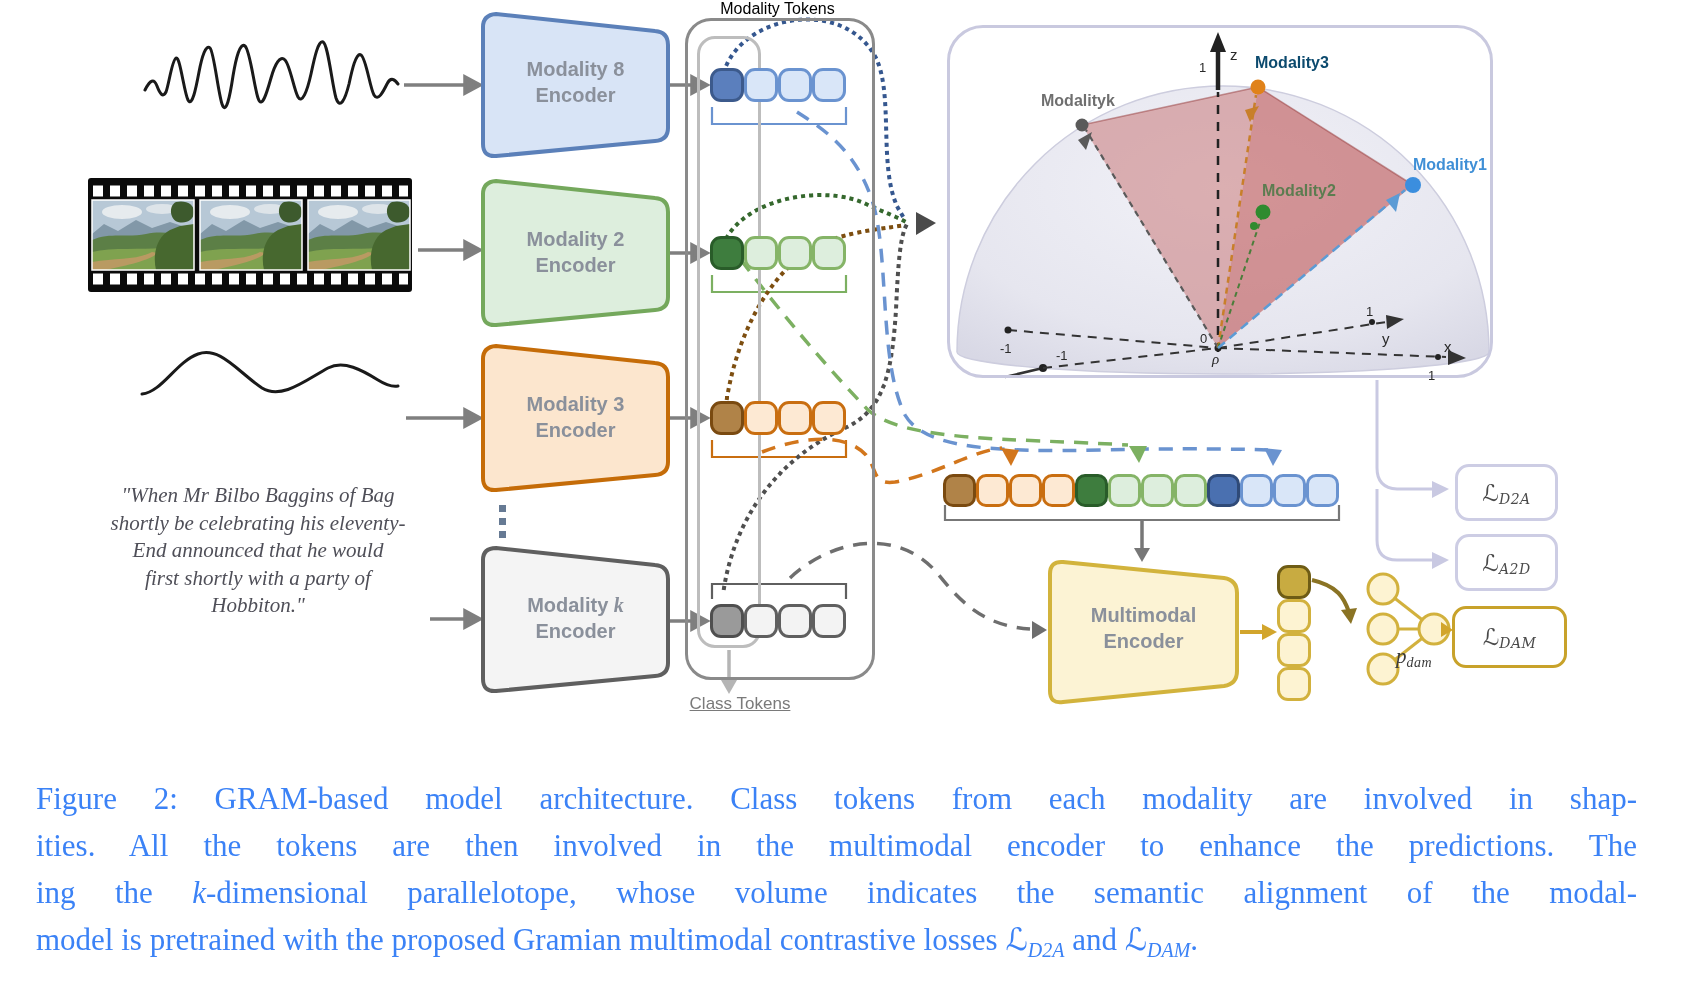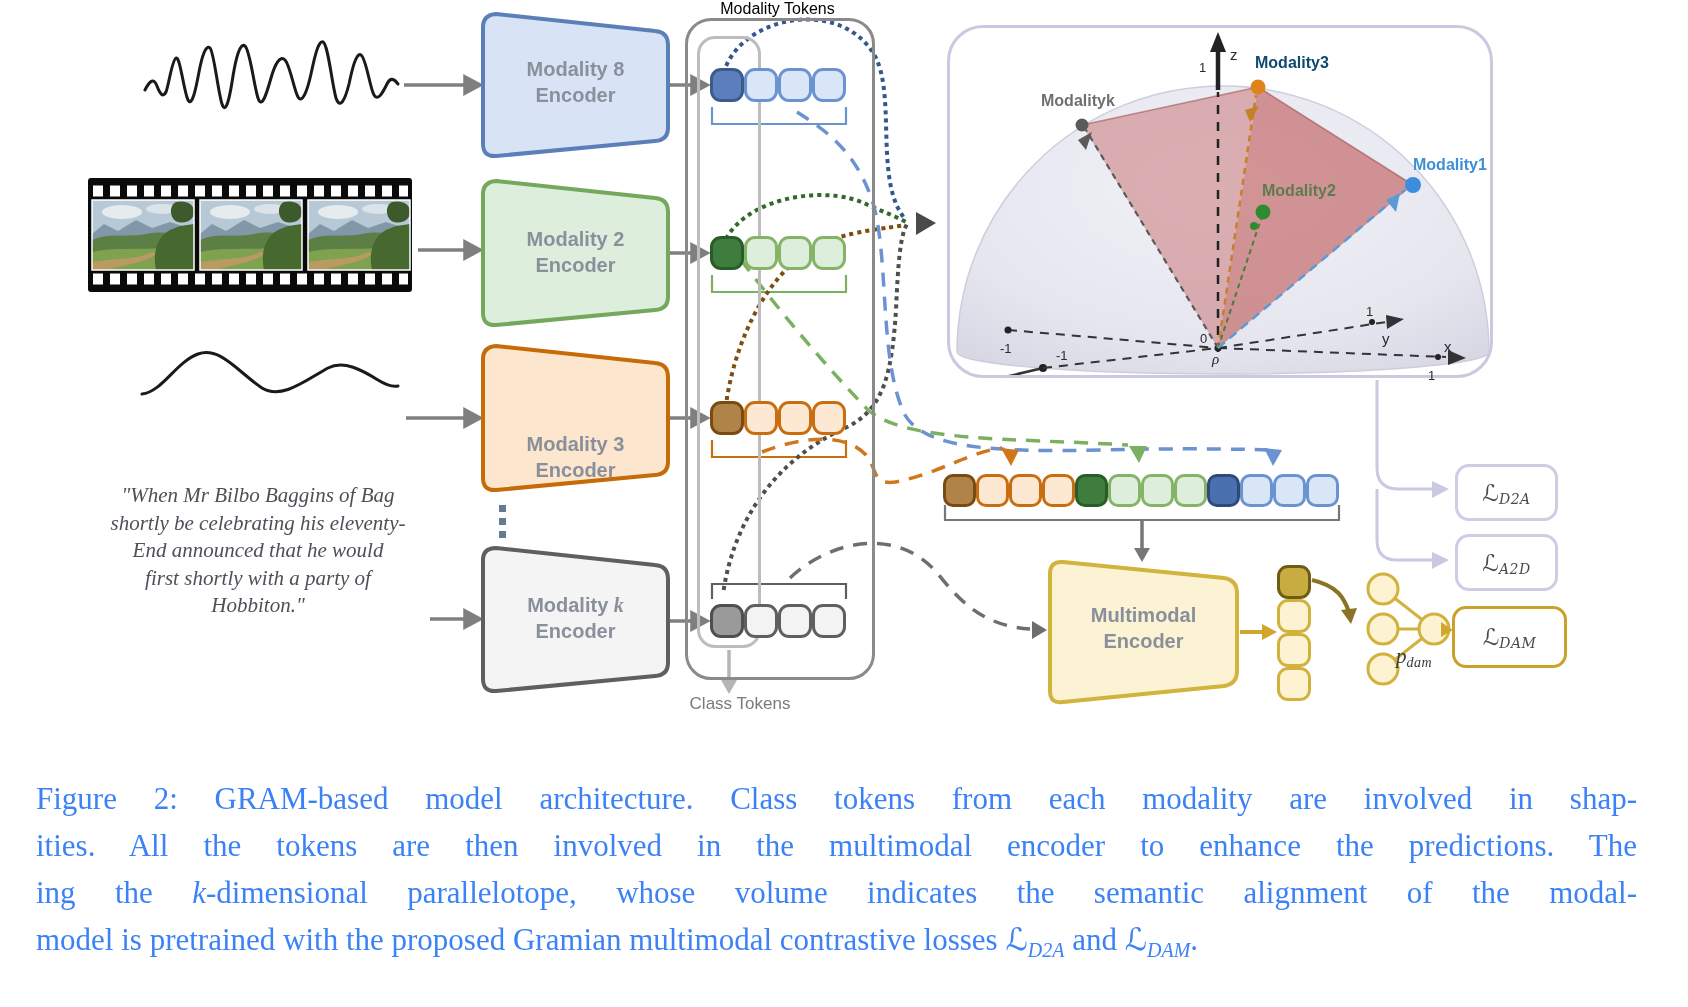--- a/index.html
+++ b/index.html
@@ -27,21 +27,21 @@
   .tk-g-l { background:#ddeedd; border-color:#85b467; }
   .tk-o-d { background:#b08348; border-color:#7a4a10; }
   .tk-o-l { background:#fde9d3; border-color:#c96e10; }
   .tk-k-d { background:#9a9a9a; border-color:#4f4f4f; }
   .tk-k-l { background:#f3f3f3; border-color:#5f5f5f; }
   .tk-y-d { background:#c8ab41; border-color:#6e5c15; }
   .tk-y-l { background:#fdf3d2; border-color:#d2b13d; }
 
   .enc-label { text-align:center; font-weight:700; font-size:20px; line-height:26px; color:#8a909b; }
   .small-cap { font-size:16px; color:#000000; text-align:center; }
-  .class-cap { font-size:17px; color:#7a7a7a; text-align:center; }
+  .class-cap { font-size:17px; color:#7a7a7a; text-align:center;text-decoration:underline; }
 
   .quote { width:352px; text-align:center; font-family:"Liberation Serif", serif;
     font-style:italic; font-size:21px; line-height:27.5px; color:#4f4f58; }
 
   .loss-box { background:#ffffff; border:3px solid #cdcde4; border-radius:14px;
     display:flex; align-items:center; justify-content:center;
     font-family:"DejaVu Serif","DejaVu Sans",serif; font-size:23px; color:#4a4a4a; }
   .loss-box.gold { border-color:#c8a22a; }
   .msub { font-size:14px; font-style:italic; position:relative; top:6px; letter-spacing:0.5px; }
 
@@ -245,21 +245,21 @@
 <div class="abs class-cap" style="left:655px; top:694px; width:170px;">Class Tokens</div>
 
 <div class="abs enc-label" style="left:483px; top:56px; width:185px;">
   <div>Modality 8</div>
   <div>Encoder</div>
 </div>
 <div class="abs enc-label" style="left:483px; top:226px; width:185px;text-align:center;">
   <div>Modality 2</div>
   <div>Encoder</div>
 </div>
-<div class="abs enc-label" style="left:483px; top:391px; width:185px;margin-top:40px;">
+<div class="abs enc-label" style="left:483px; top:391px; width:185px;">
   <div>Modality 3</div>
   <div>Encoder</div>
 </div>
 <div class="abs enc-label" style="left:483px; top:592px; width:185px;">
   <div><span>Modality </span><i style="font-family:'Liberation Serif',serif;">k</i></div>
   <div>Encoder</div>
 </div>
 
 <div class="abs trow" style="left:710px; top:68px;">
   <div class="token tk-b-d"></div>

